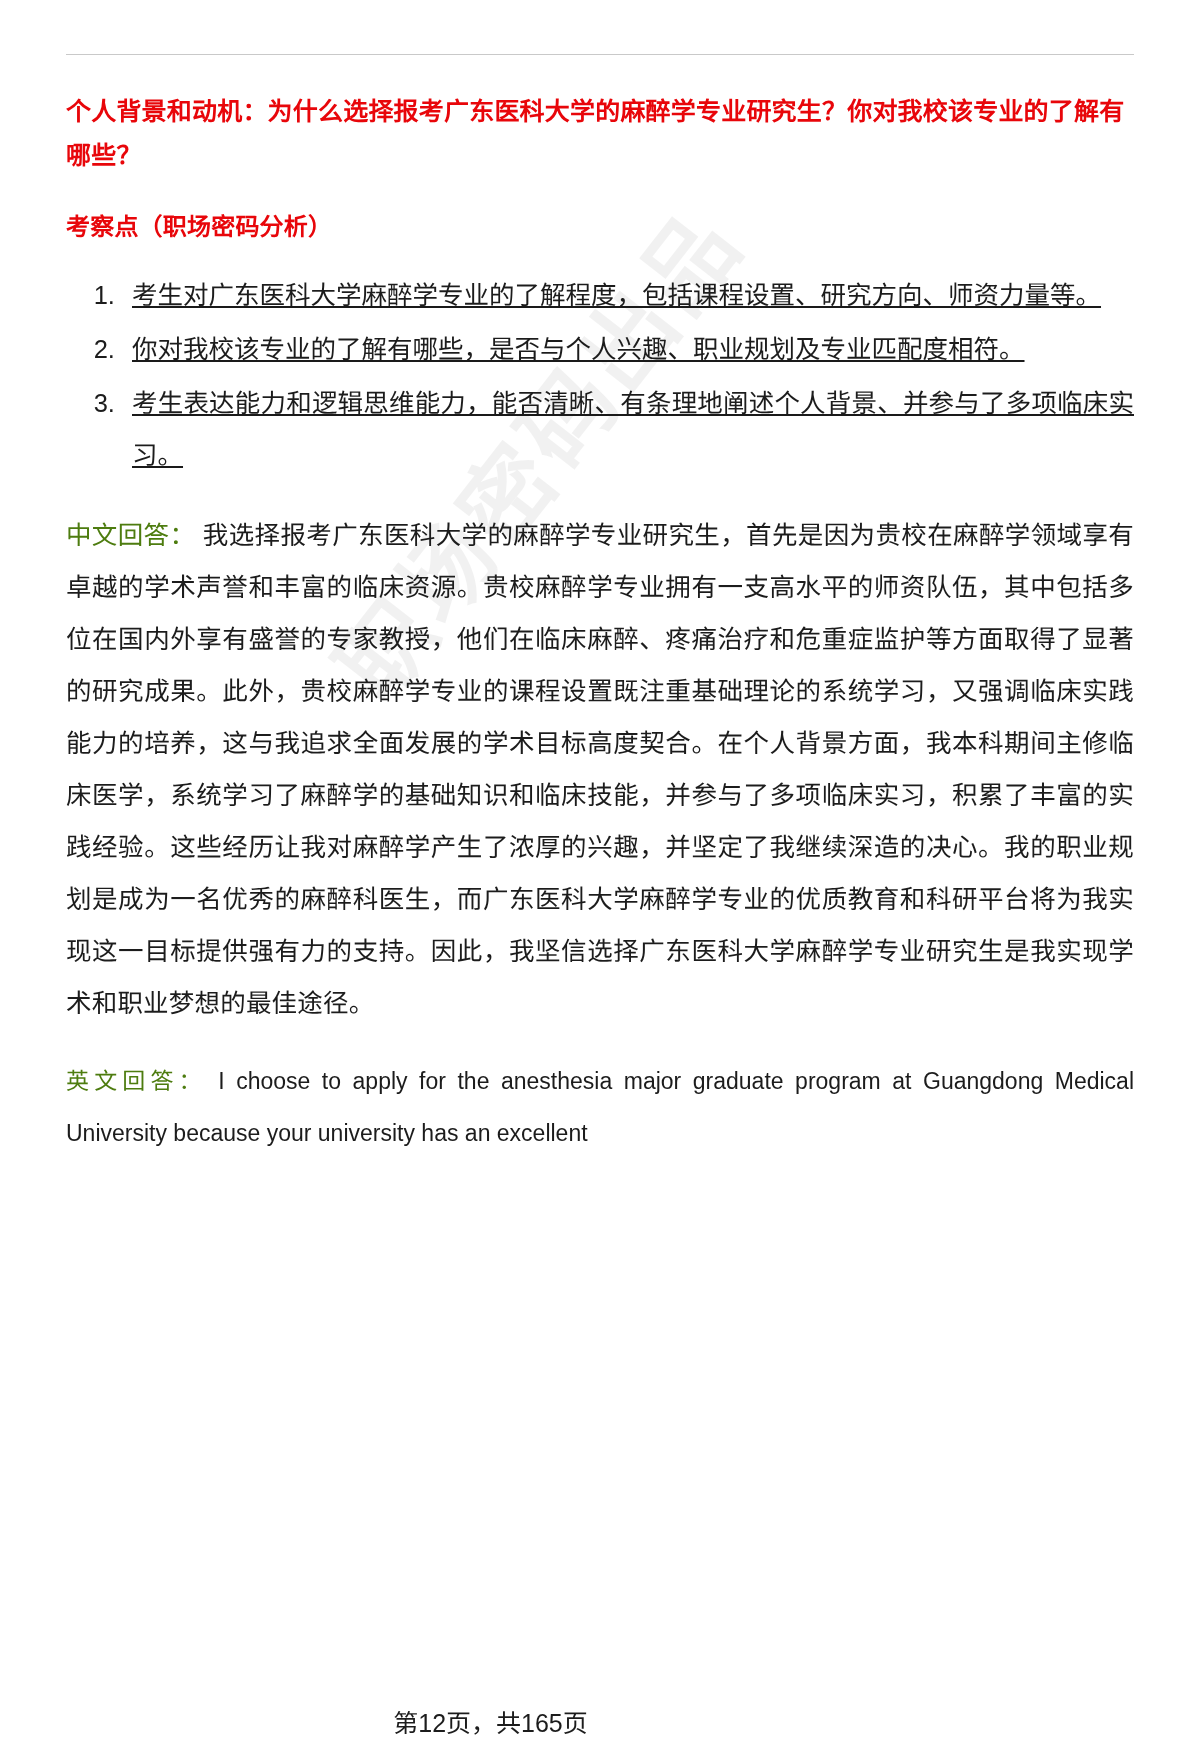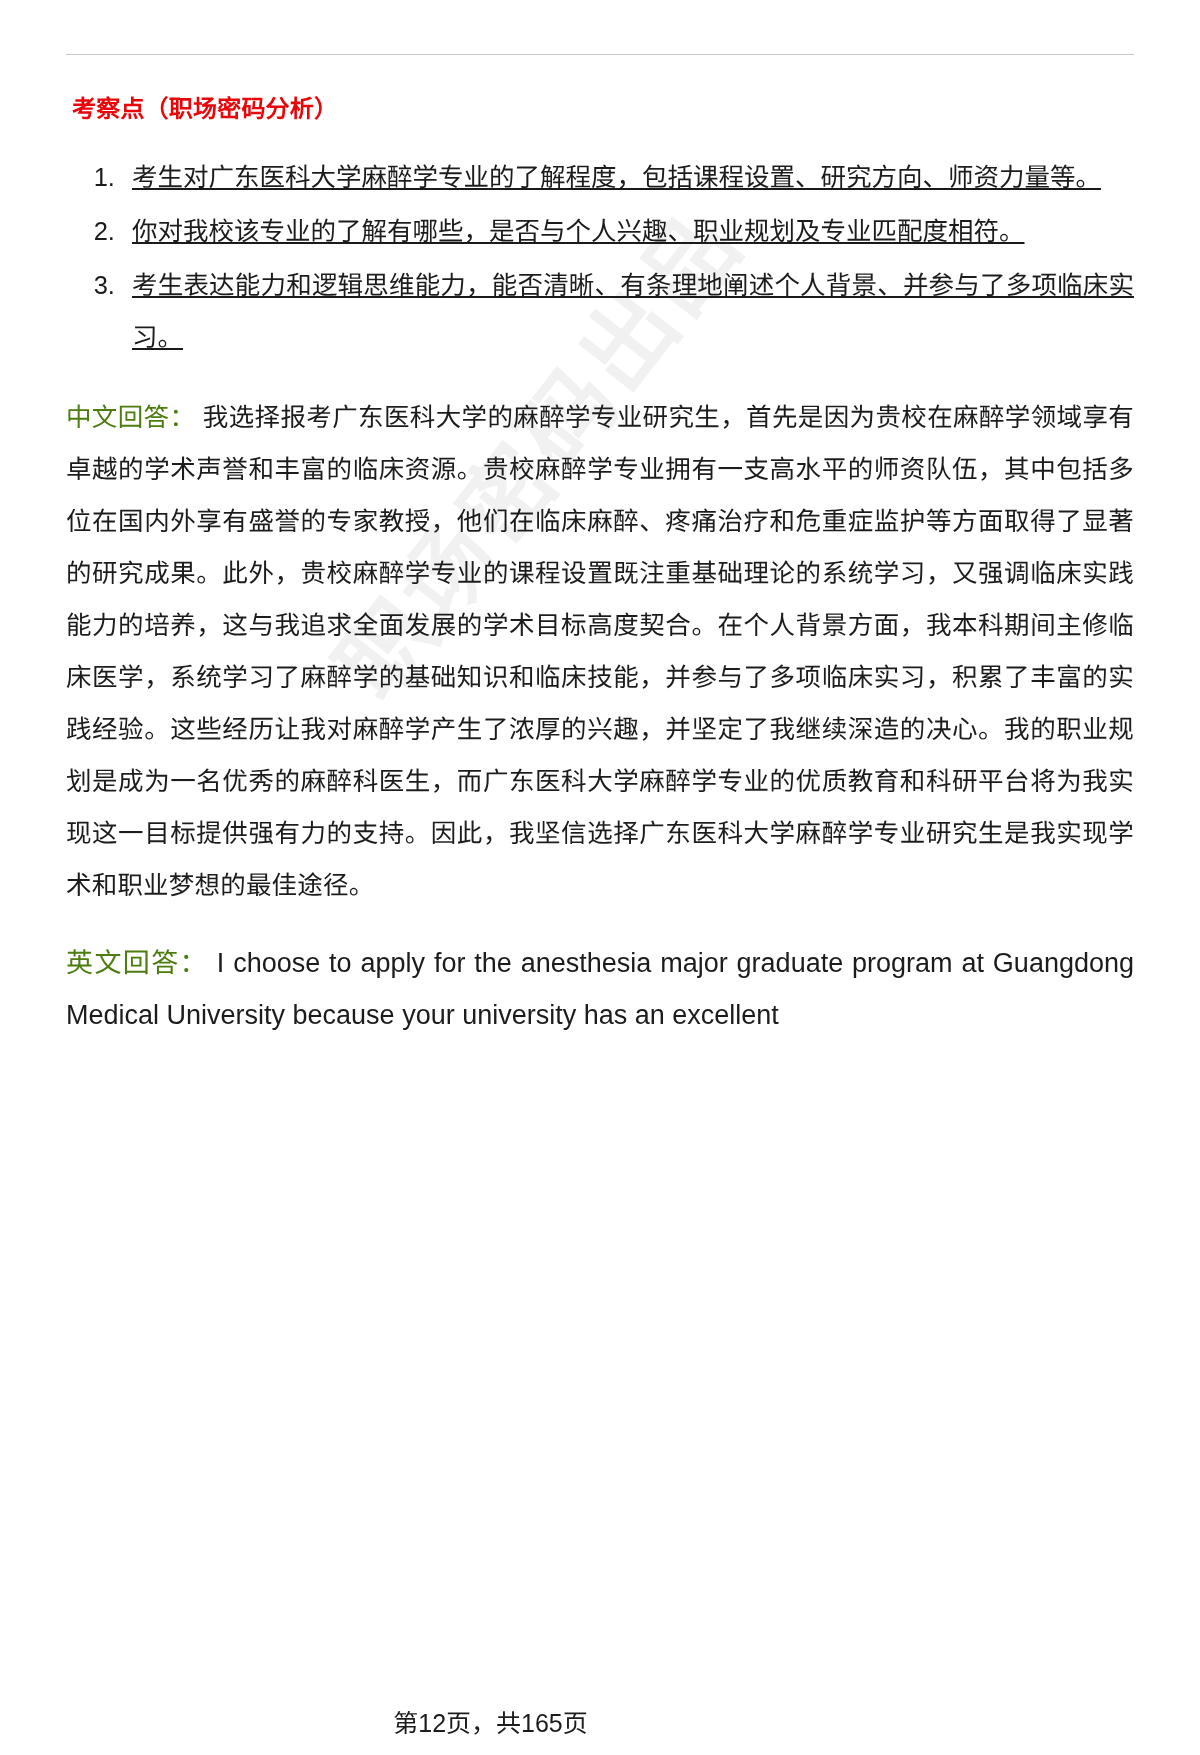--- a/index.html
+++ b/index.html
@@ -73,21 +73,21 @@
     font-weight: bold;
     line-height: 44px;
     margin: 0 0 30px 0;
     letter-spacing: 0.2px;
   }
   h3.section-heading {
     color: #e8060a;
     font-size: 24px;
     font-weight: bold;
     line-height: 40px;
-    margin: 0 0 22px 6px;
+    margin: 0 0 22px 0;
     letter-spacing: 0.2px;
   }
   ol.points {
     margin: 0 0 28px 0;
     padding-left: 56px;
     list-style-type: decimal;
     text-decoration: underline;
   }
   ol.points li {
     font-size: 25.5px;
@@ -100,21 +100,21 @@
   .answer-block {
     margin-top: 26px;
   }
   .answer-cn {
     margin-bottom: 36px;
   }
   .label-inline {
     color: #4d7c0f;
   }
   .answer-en {
-    font-size: 27px;
+    font-size: 23px;
     line-height: 52px;
     text-align: justify;
     color: #1c1c1c;
     margin: 0;
   }
   .footer {
     position: absolute;
     left: 0;
     bottom: 16px;
     width: 981px;
@@ -131,20 +131,21 @@
 
   <div class="watermark">
     <div class="watermark-text">职场密码出品</div>
   </div>
 
   <div class="content">
 
 
     <hr class="divider">
 
+    <h2 class="question-heading">个人背景和动机：为什么选择报考广东医科大学的麻醉学专业研究生？你对我校该专业的了解有哪些？</h2>
 
     <h3 class="section-heading">考察点（职场密码分析）</h3>
 
     <ol class="points">
       <li>考生对广东医科大学麻醉学专业的了解程度，包括课程设置、研究方向、师资力量等。</li>
       <li>你对我校该专业的了解有哪些，是否与个人兴趣、职业规划及专业匹配度相符。</li>
       <li>考生表达能力和逻辑思维能力，能否清晰、有条理地阐述个人背景、并参与了多项临床实习。</li>
     </ol>
 
     <div class="answer-block">

